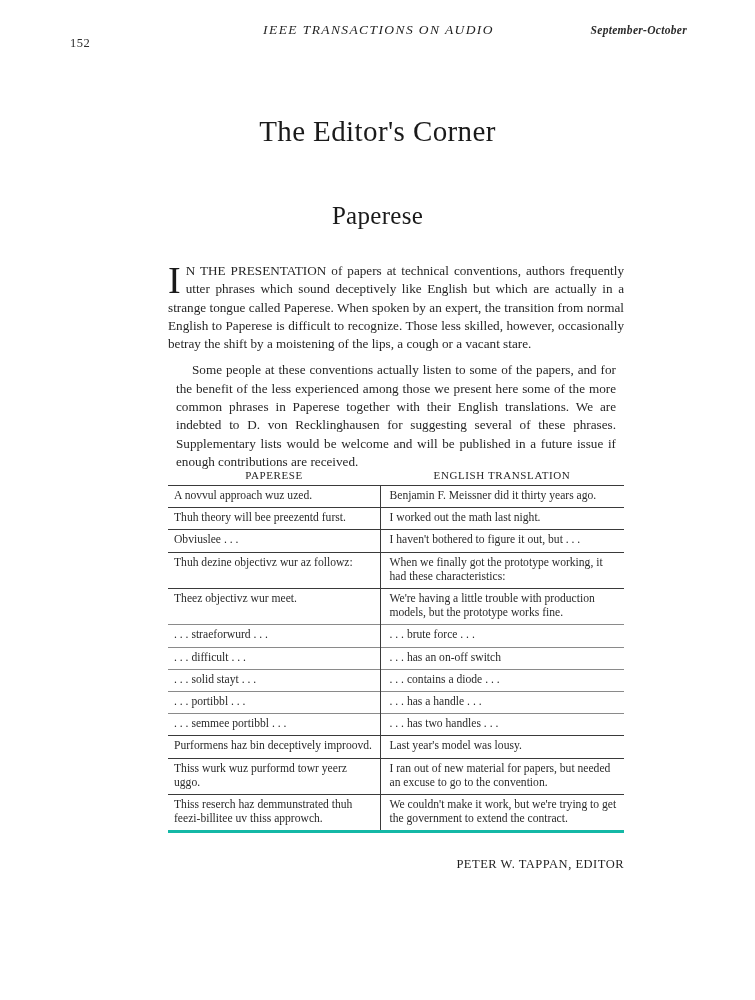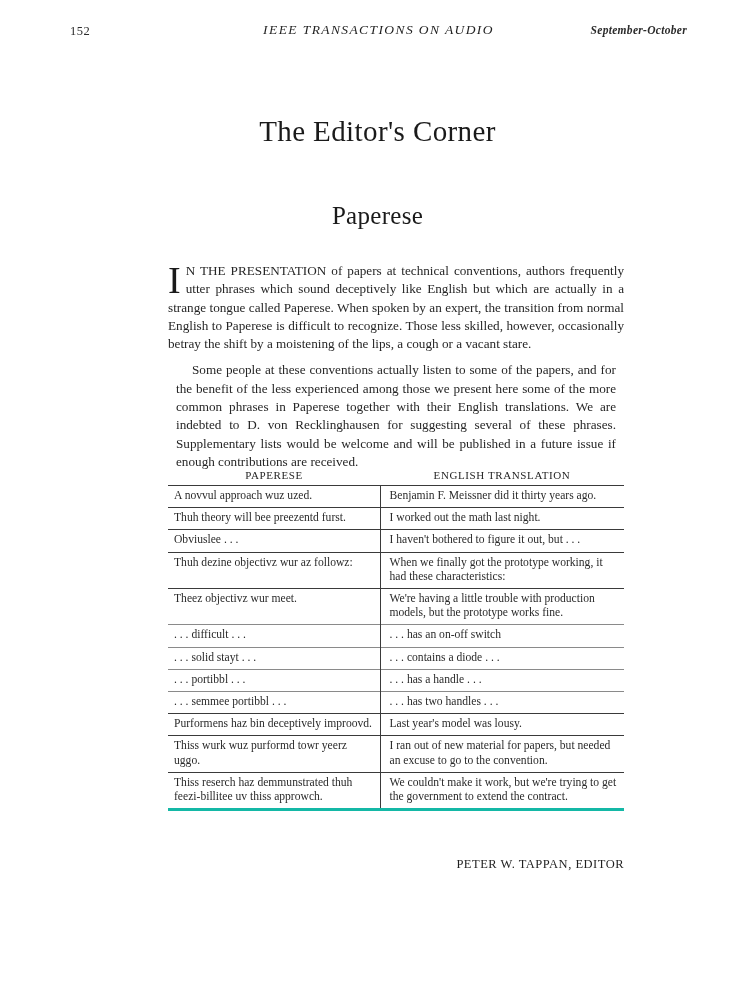--- a/index.html
+++ b/index.html
@@ -27,21 +27,21 @@
     position: absolute;
     top: 22px;
     left: 70px;
     right: 68px;
     height: 20px;
     font-size: 12.5px;
   }
   .rh-page-number {
     position: absolute;
     left: 0;
-    top: 2px;
+    top: 14px;
     font-size: 12.5px;
     color: #2b2b2b;
     letter-spacing: 0.5px;
   }
   .rh-journal {
     position: absolute;
     left: 0;
     right: 0;
     top: 0;
     text-align: center;
@@ -223,20 +223,24 @@
         </tr>
         <tr>
           <td class="left-cell">Thuh dezine objectivz wur az followz:</td>
           <td class="right-cell">When we finally got the prototype working, it had these characteristics:</td>
         </tr>
         <tr>
           <td class="left-cell">Theez objectivz wur meet.</td>
           <td class="right-cell">We're having a little trouble with production models, but the prototype works fine.</td>
         </tr>
         <tr class="faint">
+          <td class="left-cell indent-cell">. . . straeforwurd . . .</td>
+          <td class="right-cell indent-cell-r">. . . brute force . . .</td>
+        </tr>
+        <tr class="faint">
           <td class="left-cell indent-cell">. . . difficult . . .</td>
           <td class="right-cell indent-cell-r">. . . has an on-off switch</td>
         </tr>
         <tr class="faint">
           <td class="left-cell indent-cell">. . . solid stayt . . .</td>
           <td class="right-cell indent-cell-r">. . . contains a diode . . .</td>
         </tr>
         <tr class="faint">
           <td class="left-cell indent-cell">. . . portibbl . . .</td>
           <td class="right-cell indent-cell-r">. . . has a handle . . .</td>

